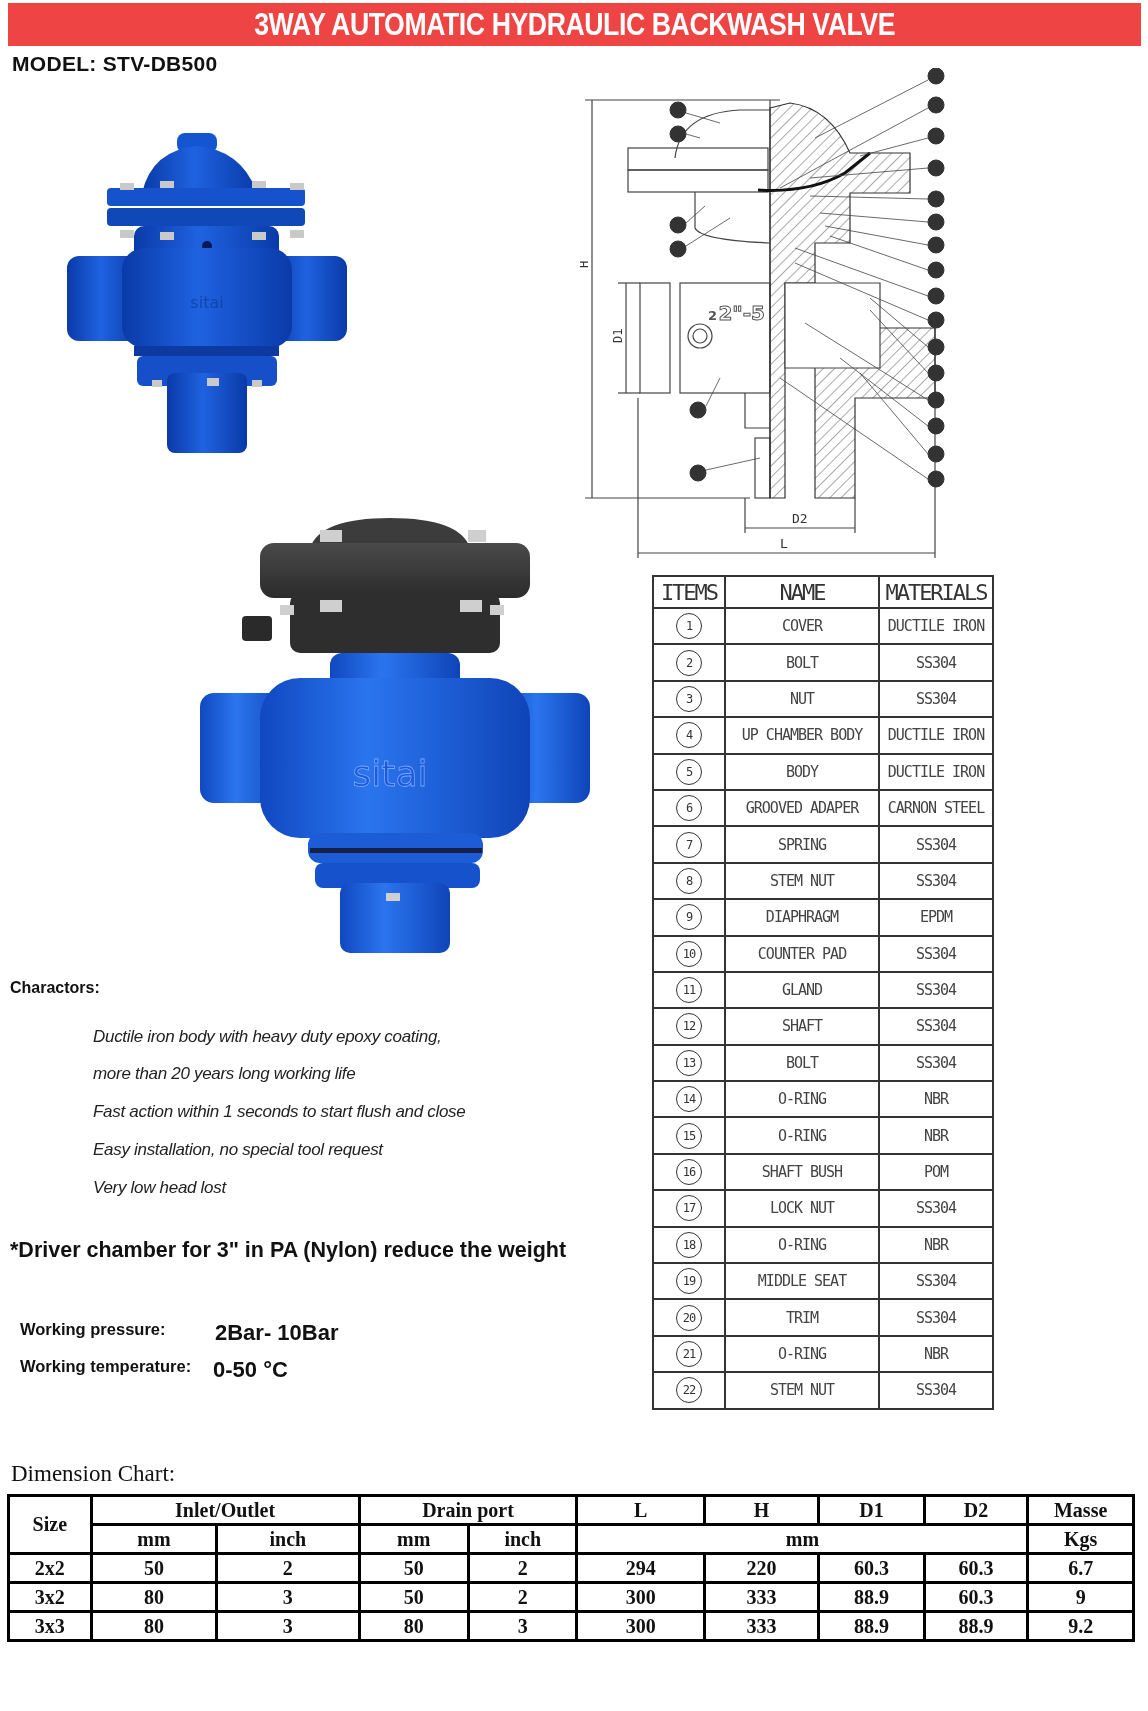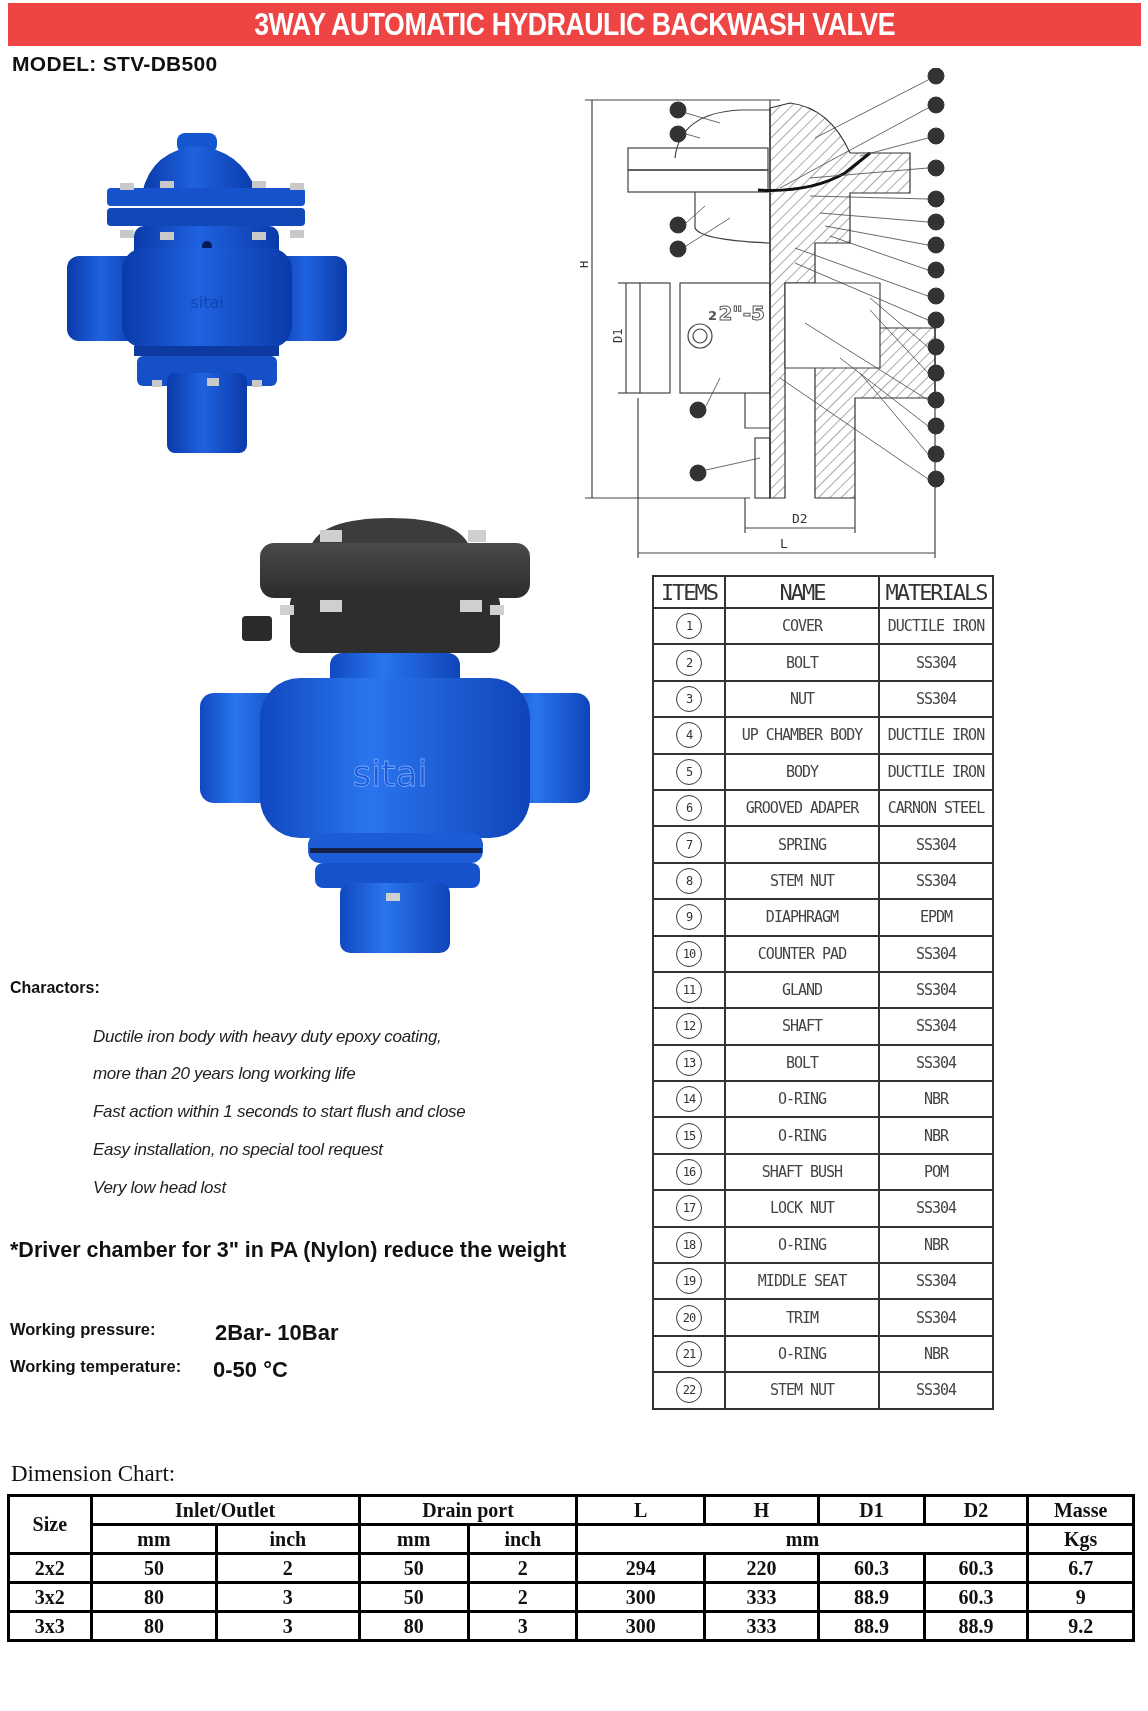--- a/index.html
+++ b/index.html
@@ -17,21 +17,21 @@
   .parts td,.parts th{border:2px solid #333;text-align:center;padding:0;height:34.4px;font-weight:normal;}
   .parts th{font-size:22px;height:30px;transform:none;letter-spacing:-2px;color:#333;}
   .parts td{font-size:15px;letter-spacing:-1px;}
   .parts td.item{width:70px;}
   .parts td.nm{width:152px;}
   .num-circle{display:inline-block;width:24px;height:24px;border:1.5px solid #333;border-radius:50%;
     line-height:24px;font-size:12px;color:#333;letter-spacing:-1px;}
   .charlabel{left:10px;top:979px;font-weight:bold;font-size:16px;}
   .charitem{left:93px;font-style:italic;font-size:17px;color:#222;letter-spacing:-0.3px;margin-top:8px;}
   .driver{left:10px;top:1238px;font-weight:bold;font-size:21.5px;}
-  .spec-l{left:10px;font-weight:bold;font-size:16.5px;}
+  .spec-l{left:20px;font-weight:bold;font-size:16.5px;}
   .spec-v{font-weight:bold;font-size:22px;}
   .dimlabel{left:11px;top:1461px;font-family:"Liberation Serif",serif;font-size:23px;}
   .dim{position:absolute;left:7px;top:1494px;width:1128px;border-collapse:collapse;
     font-family:"Liberation Serif",serif;font-weight:bold;font-size:20px;}
   .dim td{border:3px solid #000;text-align:center;height:26px;padding:0;}
   
   .drawing{position:absolute;left:580px;top:68px;}
   .callout{font-family:"DejaVu Sans Mono",monospace;font-size:11px;fill:#333;}
 </style>
 </head>

